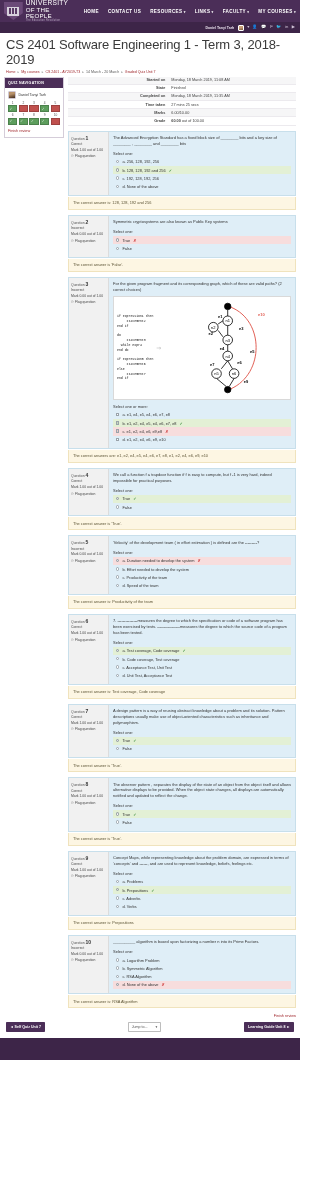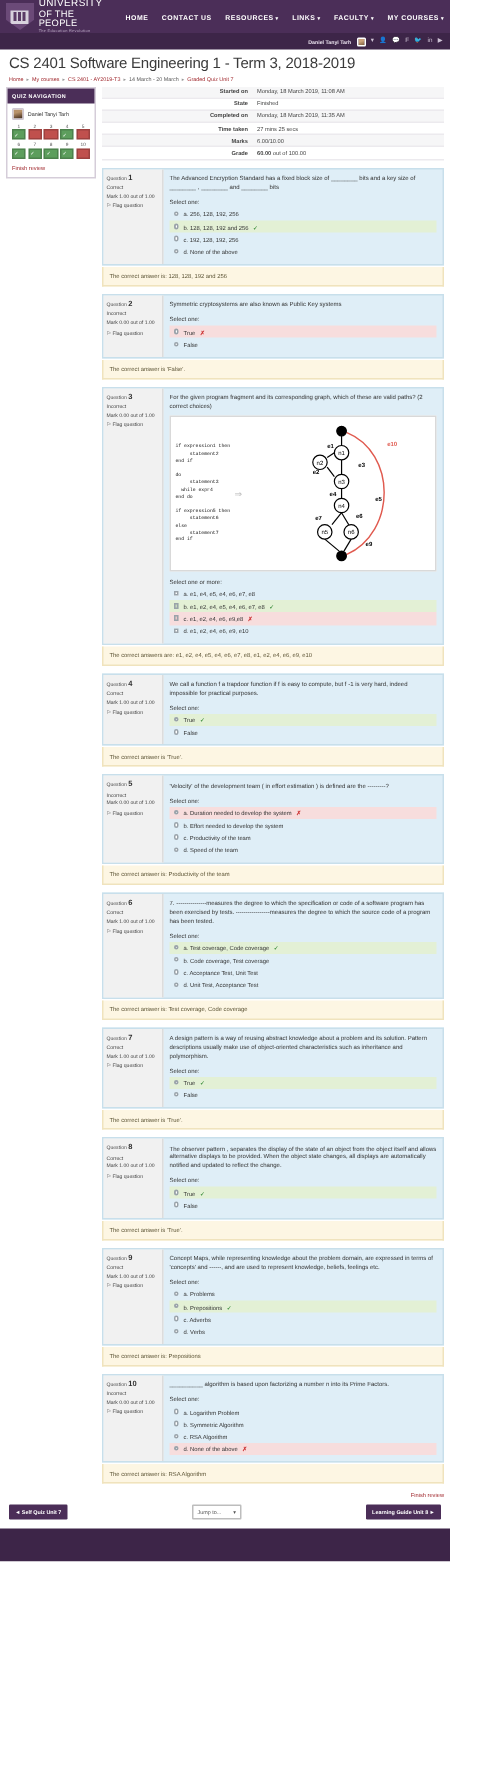--- a/index.html
+++ b/index.html
@@ -52,21 +52,21 @@
   }
   .username { color: #e8e0ec; font-size: 3.5px; font-weight: bold; }
   .avatar-sm {
     width: 6px; height: 6px; border-radius: 1px;
     background: linear-gradient(160deg,#c9a27a 40%,#7a5c3e);
     border: .4px solid #fff;
   }
   .sicon { color: #cfc3d6; font-size: 4.2px; line-height: 1; }
   
   .pagehead { padding: 4px 6px 2px; }
-  .pagetitle { font-size: 10px; color: #3a3a3a; font-weight: normal; letter-spacing: -.15px; }
+  .pagetitle { font-size: 13px; color: #3a3a3a; font-weight: normal; letter-spacing: -.15px; }
   .breadcrumb { margin-top: 2.5px; font-size: 3.6px; color: #666; display: flex; flex-wrap: wrap; gap: 2px; align-items: center; }
   .breadcrumb a { color: #a0282d; text-decoration: none; }
   .breadcrumb .sep { color: #999; font-size: 3.4px; }
   .breadcrumb .plain { color: #5a5a5a; }
   
   .layout { display: flex; gap: 4px; padding: 1px 4px 0 4px; align-items: flex-start; }
   .sidebar { width: 60px; flex: 0 0 60px; }
   .content { flex: 1 1 auto; min-width: 0; }
   
   .block {

